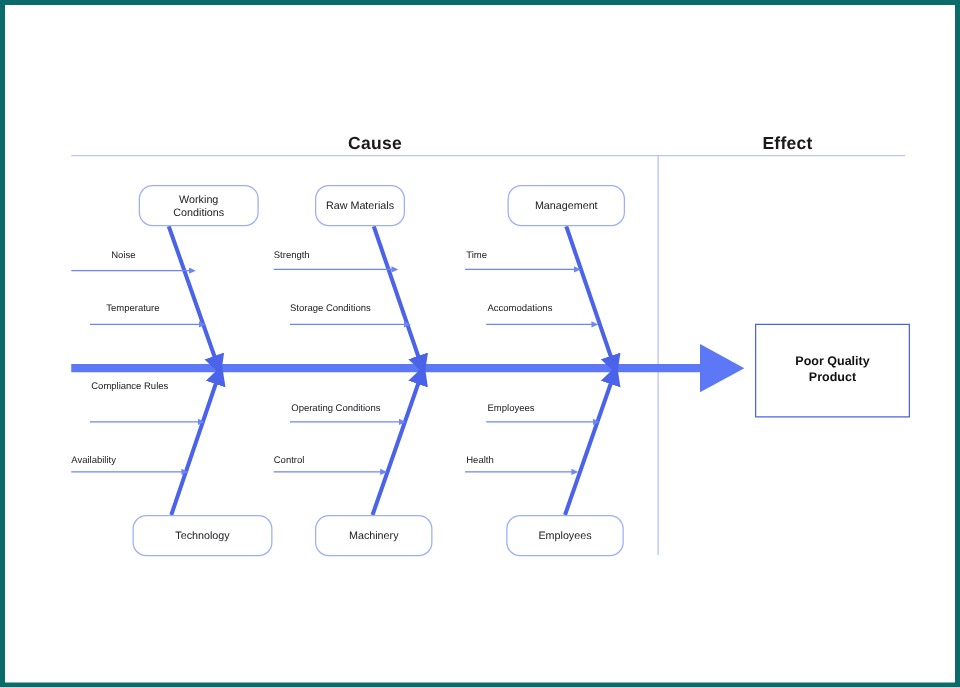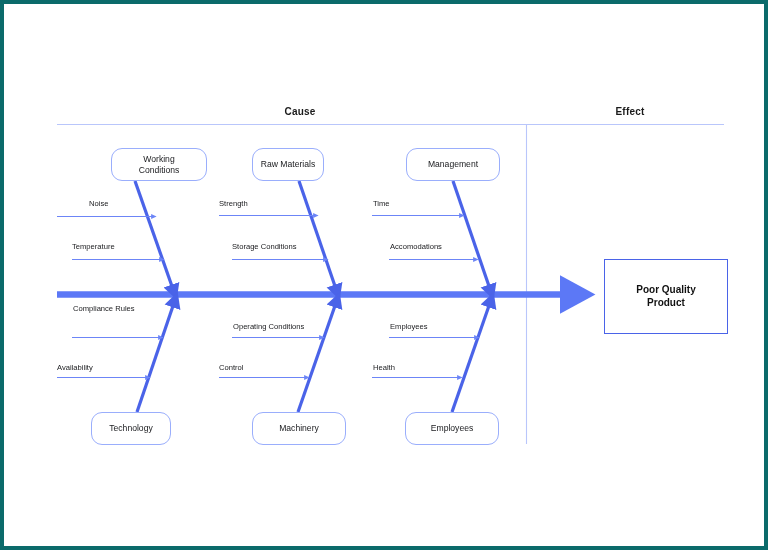--- a/index.html
+++ b/index.html
@@ -23,21 +23,21 @@
     background: #ffffff;
   }
   #canvas {
     position: absolute;
     inset: 0;
     width: 768px;
     height: 550px;
   }
   .hdr {
     position: absolute;
-    font-size: 10px;
+    font-size: 14px;
     font-weight: bold;
     color: #1a1a1a;
     text-align: center;
     letter-spacing: 0.2px;
     white-space: nowrap;
   }
   .catbox {
     position: absolute;
     box-sizing: border-box;
     border: 1.2px solid #9aaefc;
@@ -134,41 +134,41 @@
   </div>
 
   <div class="catbox" style="left:248px; top:144px; width:72px; height:33px;">
     <span>Raw Materials</span>
   </div>
 
   <div class="catbox" style="left:402px; top:144px; width:94px; height:33px;">
     <span>Management</span>
   </div>
 
-  <div class="catbox" style="left:87px; top:408px; width:80px; height:33px;">
+  <div class="catbox" style="left:102px; top:408px; width:112px; height:33px;">
     <span>Technology</span>
   </div>
 
   <div class="catbox" style="left:248px; top:408px; width:94px; height:33px;">
     <span>Machinery</span>
   </div>
 
   <div class="catbox" style="left:401px; top:408px; width:94px; height:33px;">
     <span>Employees</span>
   </div>
 
   <div class="effectbox" style="left:600px; top:255px; width:124px; height:75px;">
     <span>
       <span>Poor Quality</span><br>
       <span>Product</span>
     </span>
   </div>
 
   <div class="sublabel" style="left:53px; top:195px;padding-left:32px;">Noise</div>
-  <div class="sublabel" style="left:68px; top:238px;text-align:right;">Temperature</div>
+  <div class="sublabel" style="left:81px; top:238px;text-align:right;">Temperature</div>
 
   <div class="sublabel" style="left:215px; top:195px;">Strength</div>
   <div class="sublabel" style="left:228px; top:238px;">Storage Conditions</div>
 
   <div class="sublabel" style="left:369px; top:195px;">Time</div>
   <div class="sublabel" style="left:386px; top:238px;">Accomodations</div>
 
   <div class="sublabel" style="left:69px; top:300px;">Compliance Rules</div>
   <div class="sublabel" style="left:53px; top:359px;">Availability</div>
 

